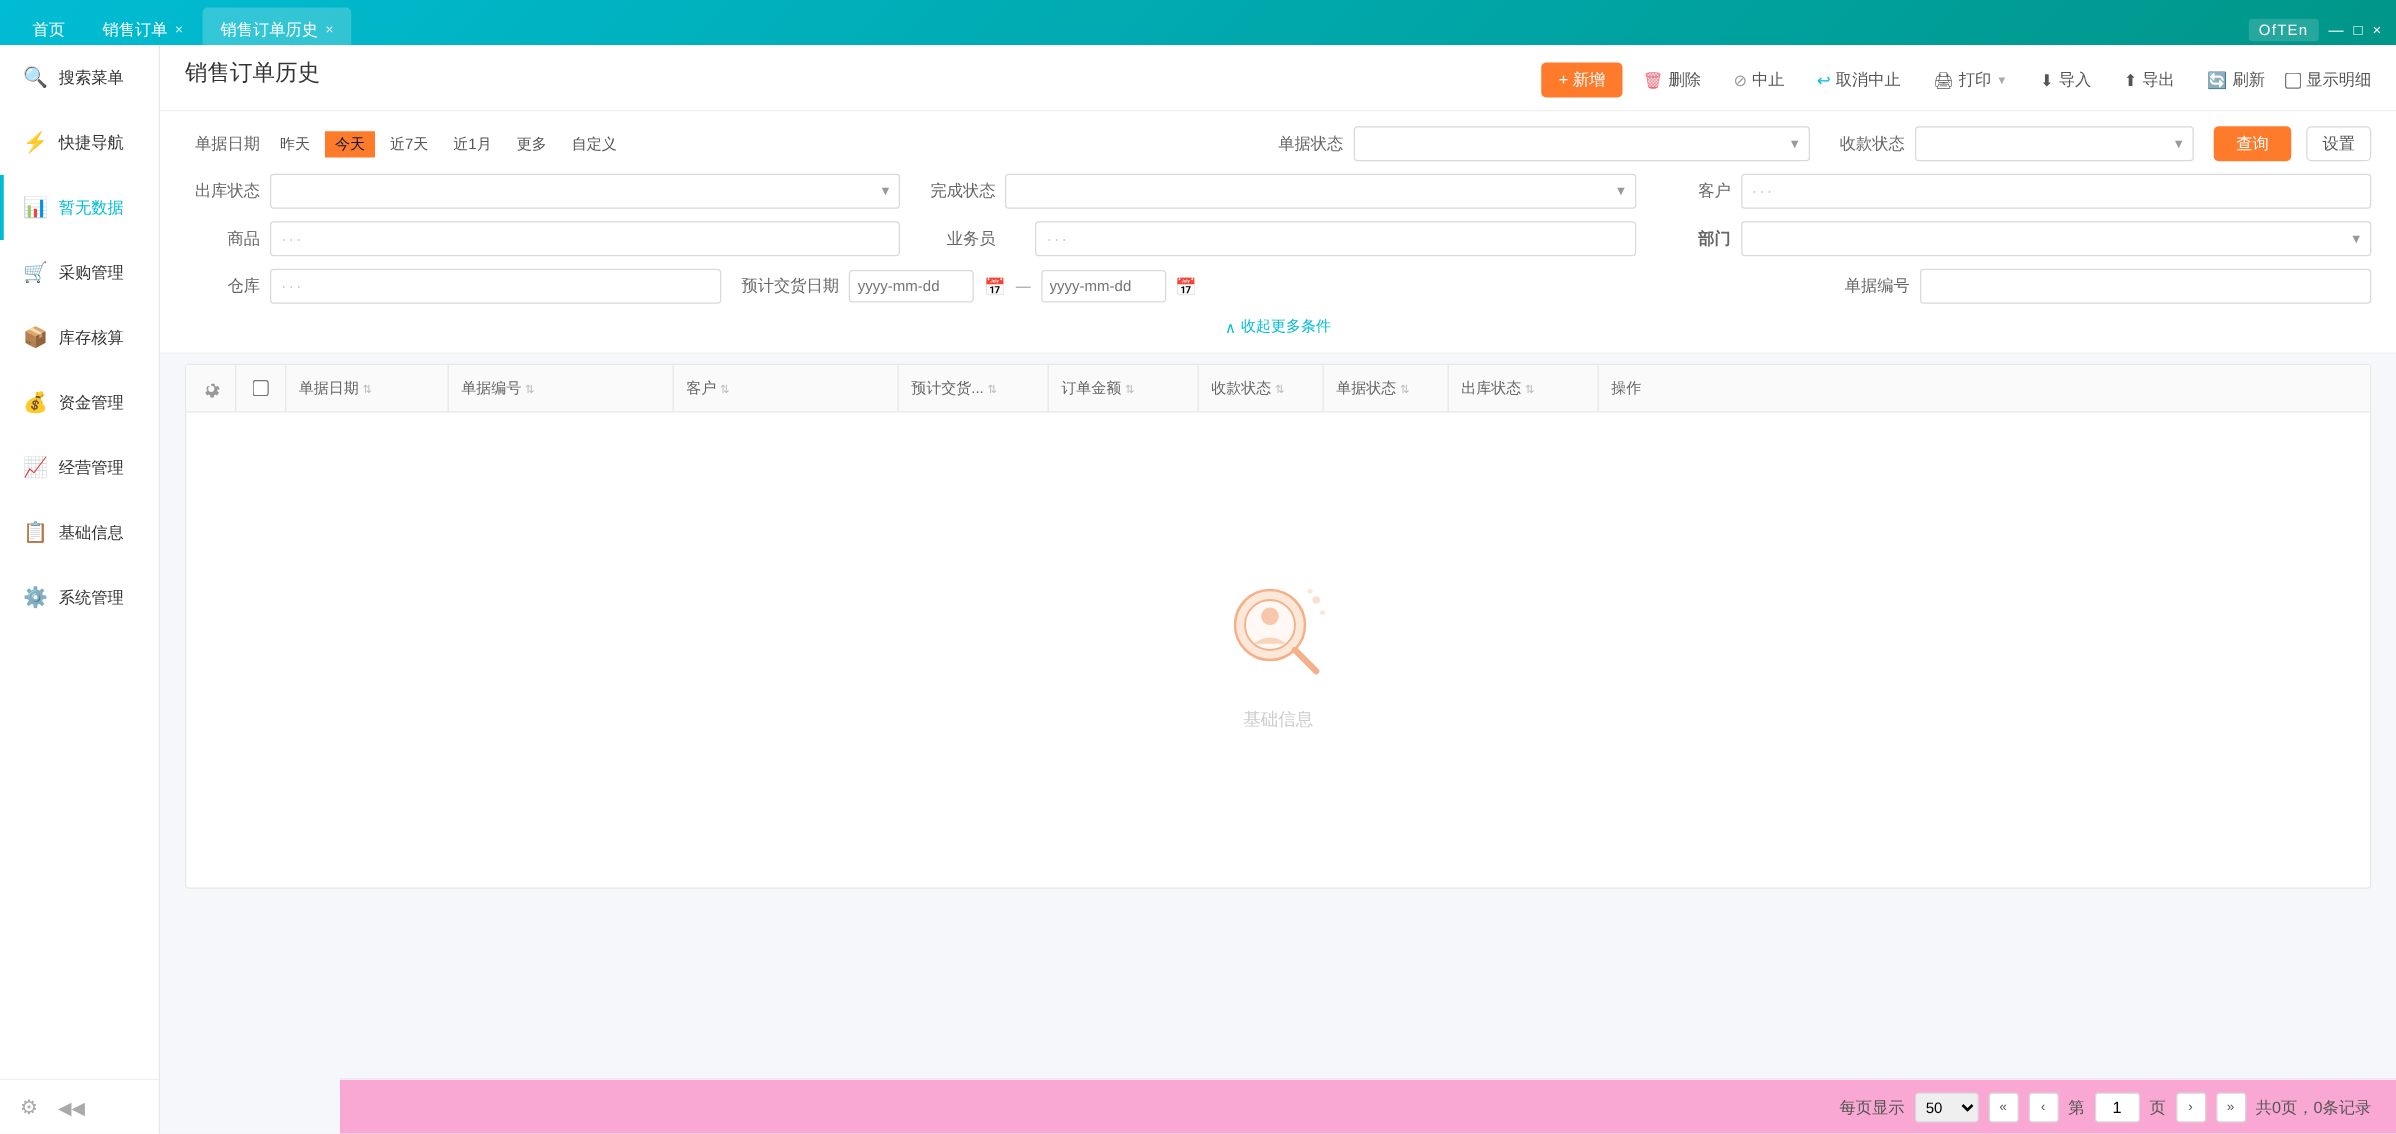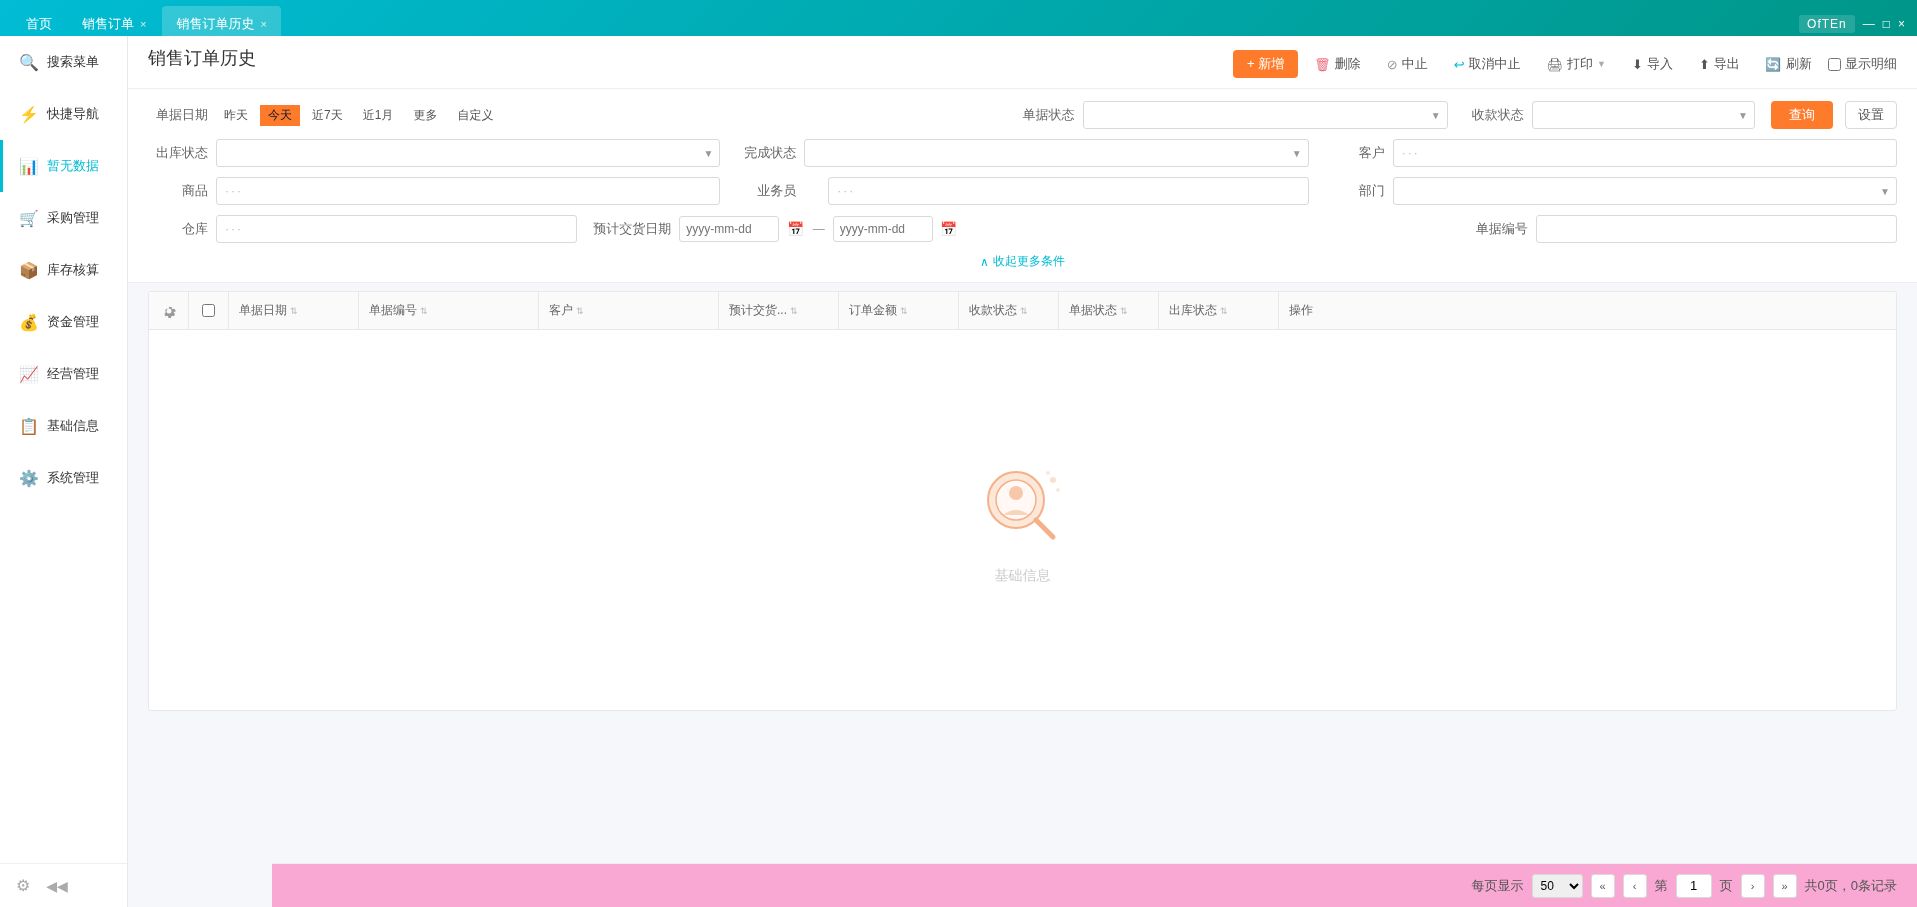--- a/index.html
+++ b/index.html
@@ -503,21 +503,21 @@
         <div class="filter-control" style="flex:1; position:relative;">
           <span class="dots">···</span>
         </div>
       </div>
       <div class="filter-item" style="margin-left:16px;gap:32px;">
         <span class="filter-label">业务员</span>
         <div class="filter-control" style="flex:1; position:relative;">
           <span class="dots">···</span>
         </div>
       </div>
-      <div class="filter-item" style="margin-left:16px;">
+      <div class="filter-item" style="margin-left:16px;font-weight:bold;">
         <span class="filter-label">部门</span>
         <div class="filter-control" style="flex:1; position:relative;">
           <span class="placeholder"></span>
           <span class="chevron">▼</span>
         </div>
       </div>
     </div>
 
     <div class="filter-row">
       <div class="filter-item">

